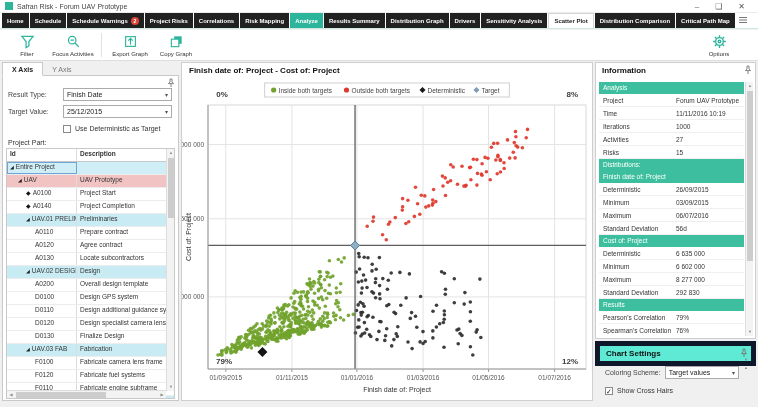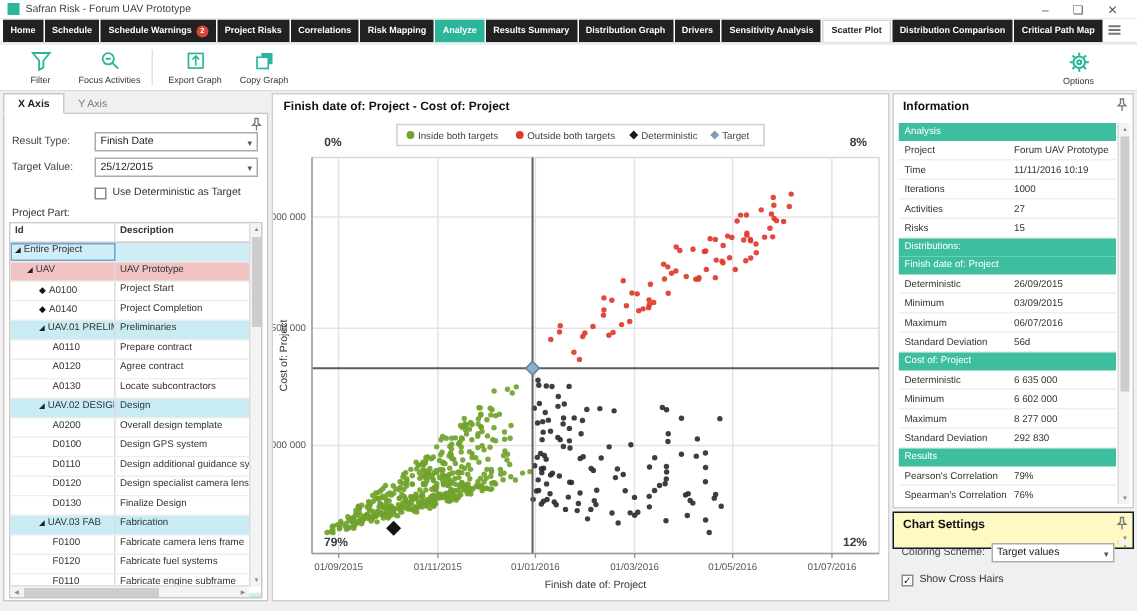--- a/index.html
+++ b/index.html
@@ -71,21 +71,21 @@
   .chart-title{height:15px;font-weight:bold;font-size:8px;padding:3px 0 0 7px;color:#111;}
   
   .right-wrap{position:absolute;top:62px;left:595px;width:161px;height:304px;}
   .info-panel{position:absolute;top:0;left:0;right:0;height:277px;background:#fff;border:1px solid #cfcfcf;box-sizing:border-box;}
   .side-title{height:14px;font-weight:bold;font-size:8px;padding:3px 0 0 6px;color:#111;}
   .info-table{position:absolute;top:19px;left:3px;right:11px;bottom:2px;overflow:hidden;font-size:6.5px;}
   .isec{height:12px;background:#3dbf9f;color:#fff;padding:2px 0 0 4px;box-sizing:border-box;white-space:nowrap;overflow:hidden;}
   .irow{height:12px;display:flex;border-bottom:1px solid #efefef;align-items:center;}
   .ilabel{flex:1;padding-left:4px;color:#333;white-space:nowrap;overflow:hidden;}
   .ivalue{width:68px;color:#333;white-space:nowrap;overflow:hidden;}
-  .settings-panel{position:absolute;top:279px;left:0;right:0;bottom:0;background:#fef9c3;border:1px solid #0f172a;box-sizing:border-box;}
+  .settings-panel{position:absolute;top:279px;left:0;right:0;bottom:0;background:#5eead4;border:5px solid #0f172a;box-sizing:border-box;}
   .set-row{position:absolute;left:5px;right:12px;display:flex;align-items:center;height:13px;}
   .set-label{flex:0 0 auto;margin-right:4px;color:#444;}
   svg text{font-family:"Liberation Sans",sans-serif;}
 </style>
 </head>
 <body>
 
 <div class="titlebar">
   <div class="app-icon"></div>
   <div class="title-text">Safran Risk - Forum UAV Prototype</div>

